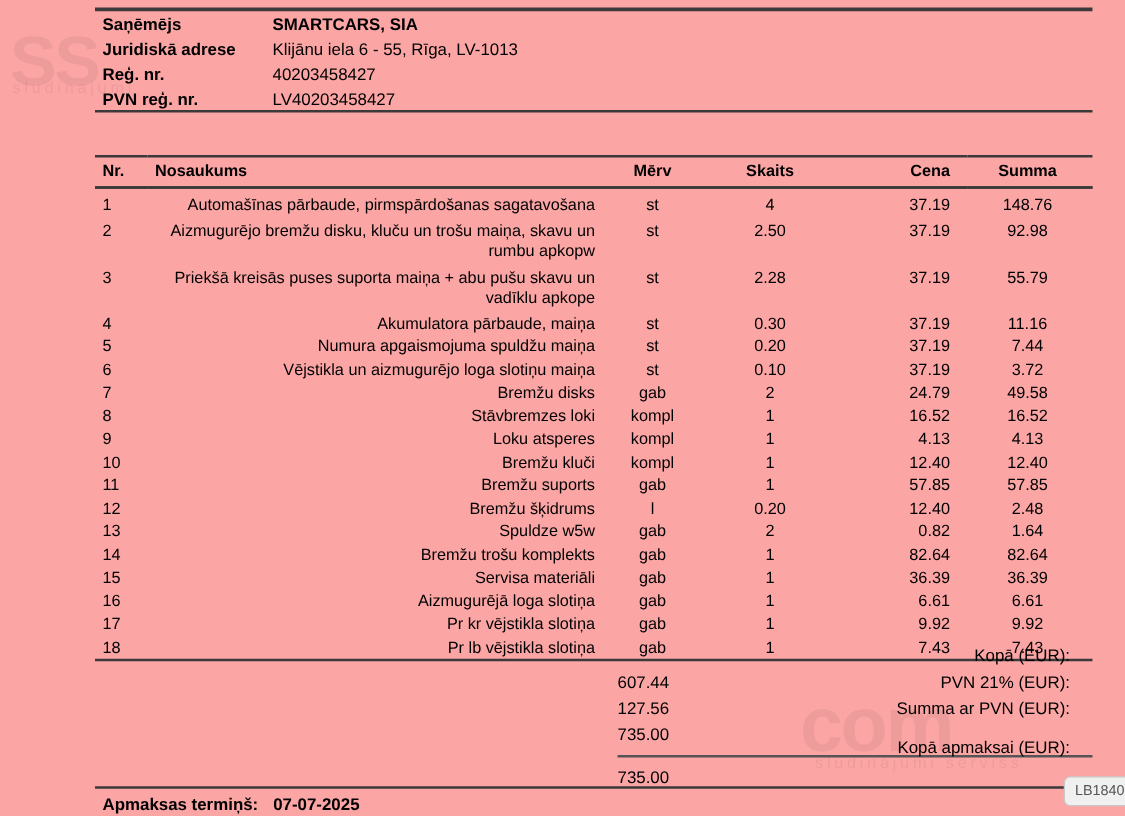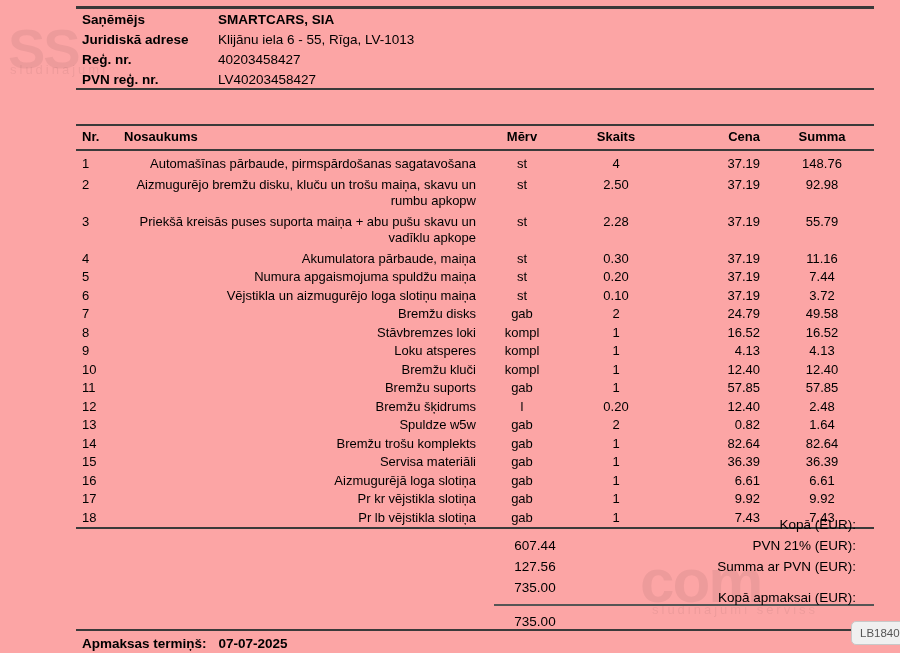--- a/index.html
+++ b/index.html
@@ -96,21 +96,21 @@
   }
 
   
   .totals {
     position: absolute; right: 26px;
     width: 380px;
     font-size: 13.5px;
   }
   .tot-row { display: flex; justify-content: flex-end; line-height: 21px; height: 21px; flex-direction: column; }
   .tot-label { text-align: right; padding-right: 18px; }
-  .tot-value { width: 86px; text-align: center; padding-right: 4px; }
+  .tot-value { width: 86px; text-align: left; padding-right: 4px; }
   .tot-row.grand { font-weight: normal; font-size: 13.5px; line-height: 24px; height: 24px; }
   .tot-rule {
     position: absolute; right: 26px; width: 380px;
     height: 2px; background: #555;
   }
 
   
   .footer-rule {
     position: absolute; left: 76px; right: 26px; top: 629px;
     height: 2px; background: #3a3a3a;

